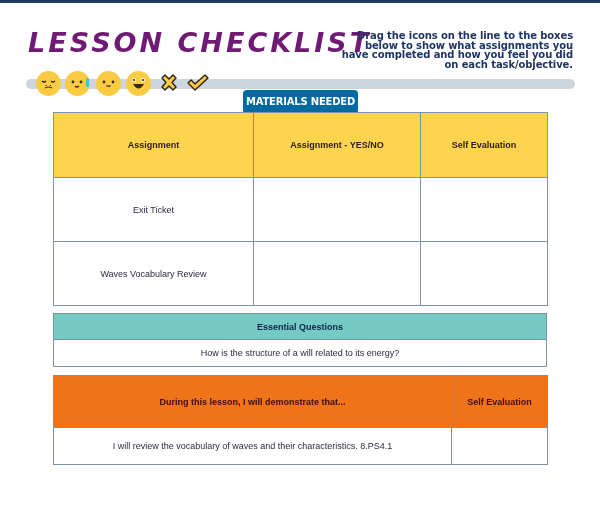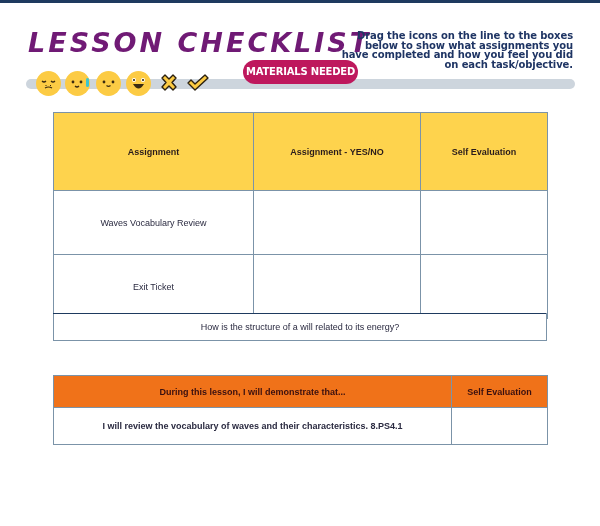--- a/index.html
+++ b/index.html
@@ -19,45 +19,45 @@
     font-family: "DejaVu Sans", sans-serif; font-weight: bold; letter-spacing: -0.1px;
   }
 
   .track { position: absolute; left: 26px; top: 79px; width: 549px; height: 10px; border-radius: 5px; background: #cdd5dd; }
 
   .face { position: absolute; top: 71px; width: 25px; height: 25px; border-radius: 50%; background: #fccb44; }
   .face svg { position: absolute; left: 0; top: 0; }
   .mark { position: absolute; top: 72px; width: 22px; height: 22px; }
 
   .materials {
-    position: absolute; left: 243px; top: 60px; width: 115px; height: 24px;
-    background: #be185d; border-radius: 12px; color: #ffffff;
+    position: absolute; left: 243px; top: 90px; width: 115px; height: 24px;
+    background: #0369a1; border-radius: 4px; color: #ffffff;
     font-size: 10px; font-weight: bold; text-align: center; line-height: 24px;
     font-family: "DejaVu Sans", sans-serif; letter-spacing: -0.2px;
   }
 
   table { position: absolute; border-collapse: collapse; table-layout: fixed; }
   td, th { text-align: center; vertical-align: middle; font-size: 9px; }
   th { font-weight: bold; }
 
   .t1 { left: 53px; top: 112px; width: 494px; }
   .t1 th, .t1 td { border: 1.5px solid #7b93a8; }
-  .t1 th { background: #fed34d; height: 78px; color: #2a1c1c; }
+  .t1 th { background: #fed34d; height: 65px; color: #2a1c1c; }
   .t1 td { height: 64px; background: #fff; color: #2a2a40; }
   .t1 tr + tr td { border-top-color: #1e3a5f; }
 
   .t2 { left: 53px; top: 313px; width: 494px; }
   .t2 th, .t2 td { border: 1.5px solid #7b93a8; }
   .t2 th { background: #75cbc3; height: 26px; color: #10214a; }
   .t2 td { height: 27px; background: #fff; color: #2a2a40; border-top-color: #1e3a5f; }
 
   .t3 { left: 53px; top: 375px; width: 494px; }
   .t3 th, .t3 td { border: 1.5px solid #7b93a8; }
-  .t3 th { background: #f07219; height: 32px; color: #3a1010; }
-  .t3 td { height: 37px; background: #fff; color: #2a2a40; border-top-color: #1e3a5f; font-weight: bold; }
+  .t3 th { background: #f07219; height: 52px; color: #3a1010; }
+  .t3 td { height: 37px; background: #fff; color: #2a2a40; border-top-color: #1e3a5f; }
 </style>
 </head>
 <body>
 
 <div class="top-rule"></div>
 
 <h1 class="title">LESSON CHECKLIST</h1>
 <p class="instructions">Drag the icons on the line to the boxes below to show what assignments you have completed and how you feel you did on each task/objective.</p>
 
 <div class="track"></div>
@@ -118,34 +118,37 @@
       <col style="width:167px">
       <col style="width:127px">
     </colgroup>
   <tbody>
       <tr>
     <th>Assignment</th>
     <th>Assignment - YES/NO</th>
     <th>Self Evaluation</th>
   </tr>
   <tr>
-    <td>Waves Vocabulary Review</td>
+    <td>Exit Ticket</td>
     <td></td>
     <td></td>
   </tr>
   <tr>
-    <td>Exit Ticket</td>
+    <td>Waves Vocabulary Review</td>
     <td></td>
     <td></td>
   </tr>
 </tbody>
   </table>
 
 <table class="t2">
   <tbody>
+      <tr>
+        <th>Essential Questions</th>
+      </tr>
   <tr>
         <td>How is the structure of a will related to its energy?</td>
       </tr>
 </tbody>
   </table>
 
 <table class="t3">
   <colgroup>
       <col style="width:398px">
       <col style="width:96px">

